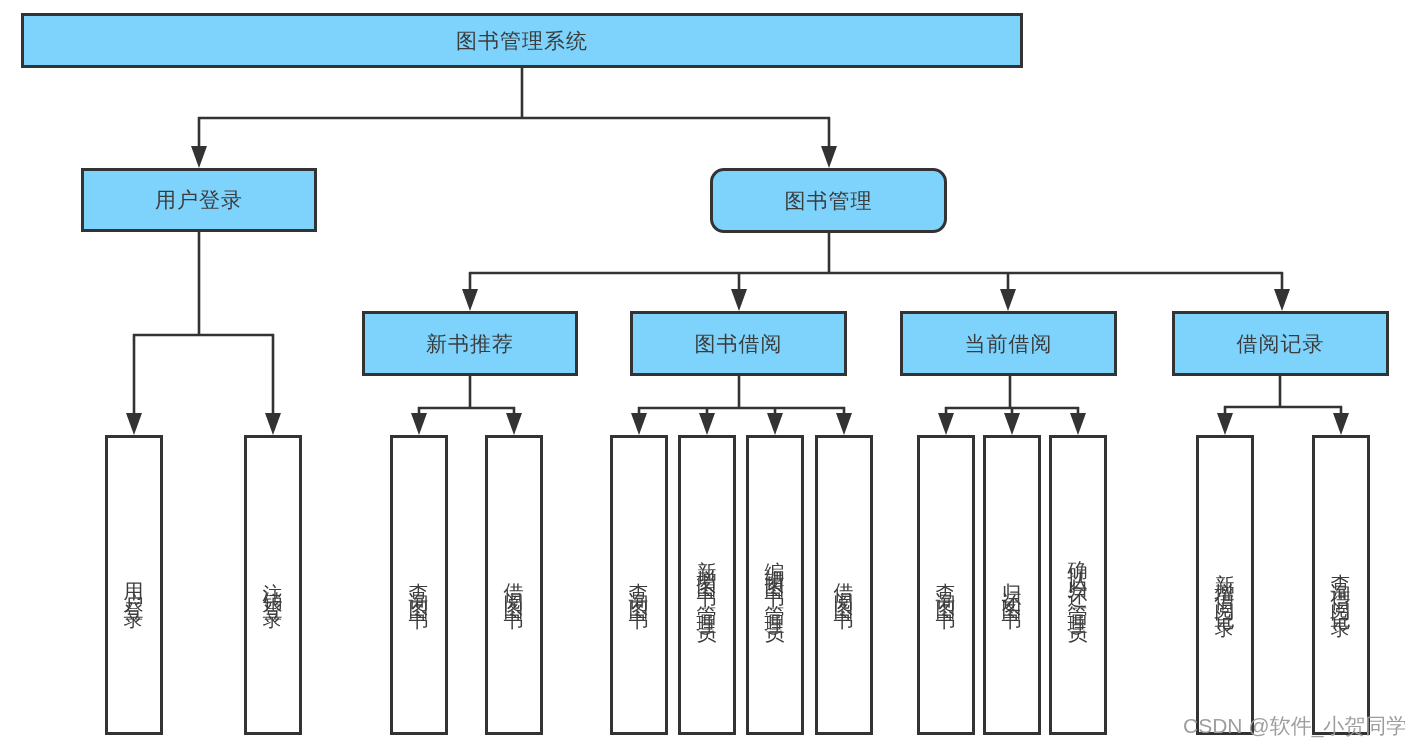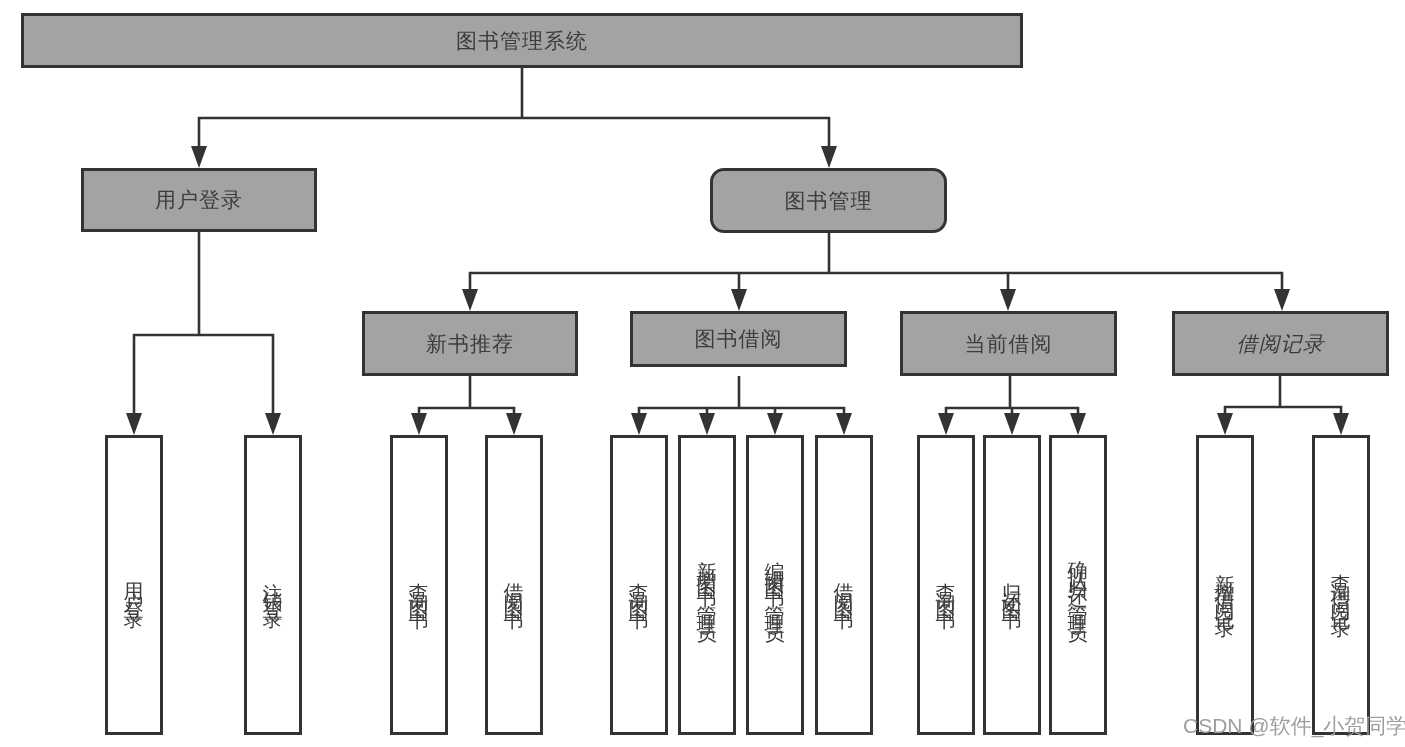--- a/index.html
+++ b/index.html
@@ -27,21 +27,21 @@
     stroke-width: 2.6;
   }
   .connectors polygon {
     fill: #333333;
     stroke: none;
   }
   .box {
     position: absolute;
     box-sizing: border-box;
     border: 3px solid #333333;
-    background: #a3a3a3;
+    background: #7dd3fc;
     display: flex;
     align-items: center;
     justify-content: center;
     z-index: 1;
   }
   .box .hlabel {
     font-size: 21px;
     color: #3c3c3c;
     letter-spacing: 1px;
     white-space: nowrap;
@@ -166,27 +166,27 @@
   <div class="box" style="left:81px; top:168px; width:236px; height:64px;">
     <span class="hlabel">用户登录</span>
   </div>
   <div class="box" style="left:710px; top:168px; width:237px; height:65px;border-radius:14px;">
     <span class="hlabel">图书管理</span>
   </div>
 
   <div class="box" style="left:362px; top:311px; width:216px; height:65px;">
     <span class="hlabel">新书推荐</span>
   </div>
-  <div class="box" style="left:630px; top:311px; width:217px; height:56px;">
+  <div class="box" style="left:630px; top:311px; width:217px; height:65px;">
     <span class="hlabel">图书借阅</span>
   </div>
   <div class="box" style="left:900px; top:311px; width:217px; height:65px;text-align:right;">
     <span class="hlabel">当前借阅</span>
   </div>
-  <div class="box" style="left:1172px; top:311px; width:217px; height:65px;font-style:italic;">
+  <div class="box" style="left:1172px; top:311px; width:217px; height:65px;">
     <span class="hlabel">借阅记录</span>
   </div>
 
   <div class="leaf" style="left:105px;">
     <span class="vlabel">用户登录</span>
   </div>
   <div class="leaf" style="left:244px;">
     <span class="vlabel">注销登录</span>
   </div>
 

